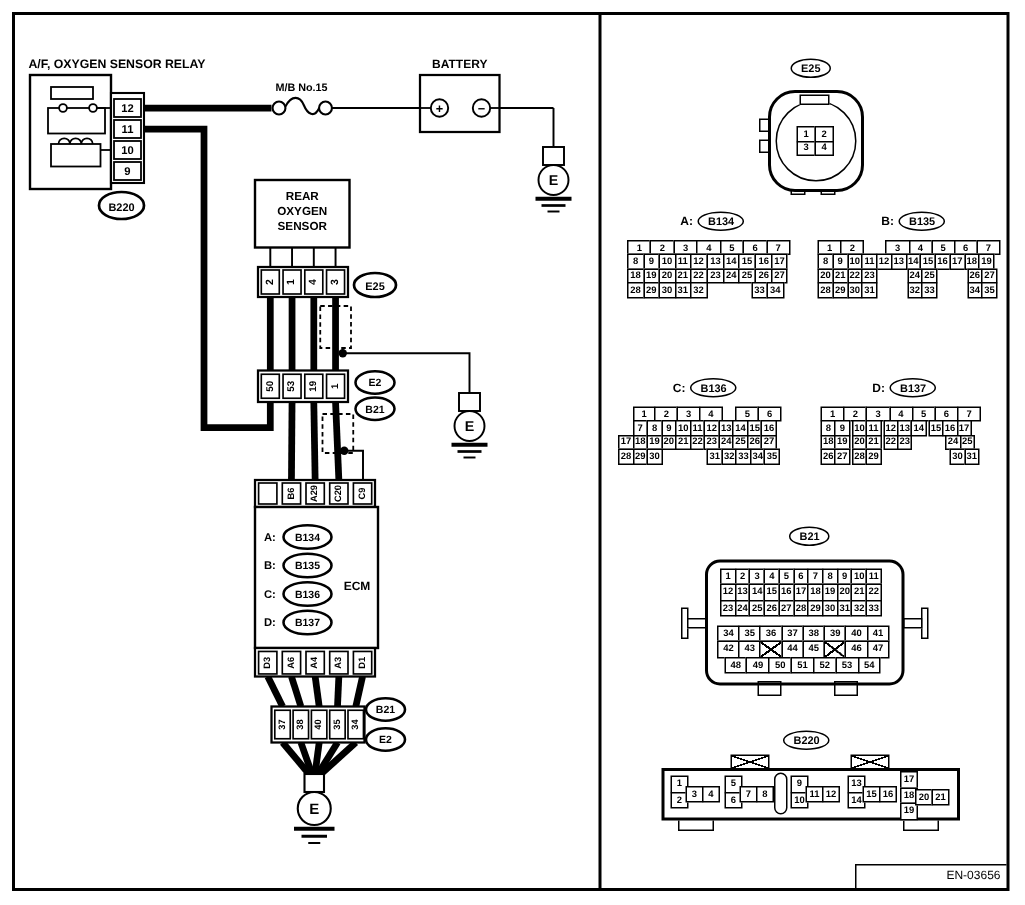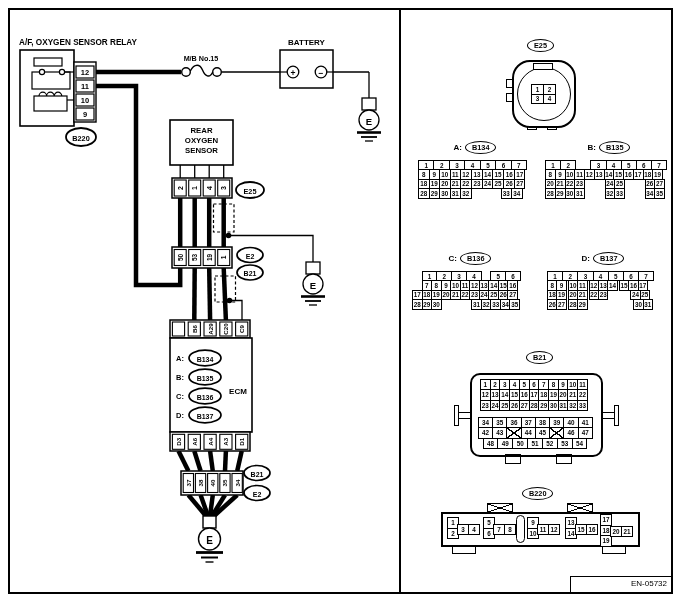--- a/index.html
+++ b/index.html
@@ -70,21 +70,21 @@
   .b220-cell{box-sizing:border-box;width:12px;height:11.5px;border:1px solid #000;background:#fff;
        font-size:6.3px;font-weight:bold;display:flex;align-items:center;justify-content:center;}
   .b220-capsule{position:absolute;left:75px;top:3px;width:9px;height:28px;border:1.6px solid #000;
        border-radius:5px;box-sizing:border-box;z-index:3;background:#fff;}
 </style>
 </head>
 <body>
 
 <div class="page-border"></div>
 <div class="divider"></div>
-<div class="code-box">EN-05732</div>
+<div class="code-box">EN-03656</div>
 
 <svg id="diagram-svg" width="683" height="603" viewBox="0 0 683 603">
 
   <g stroke="#000" stroke-width="4.5" fill="none">
     <line x1="96" y1="72" x2="181" y2="72"></line>
     <polyline points="96,86 136,86 136,285 180.2,285 180.2,268"></polyline>
     <line x1="180.2" y1="198" x2="180.2" y2="247"></line>
     <line x1="194.7" y1="198" x2="194.7" y2="247"></line>
     <line x1="209.2" y1="198" x2="209.2" y2="247"></line>
     <line x1="223.7" y1="198" x2="223.7" y2="247"></line>

